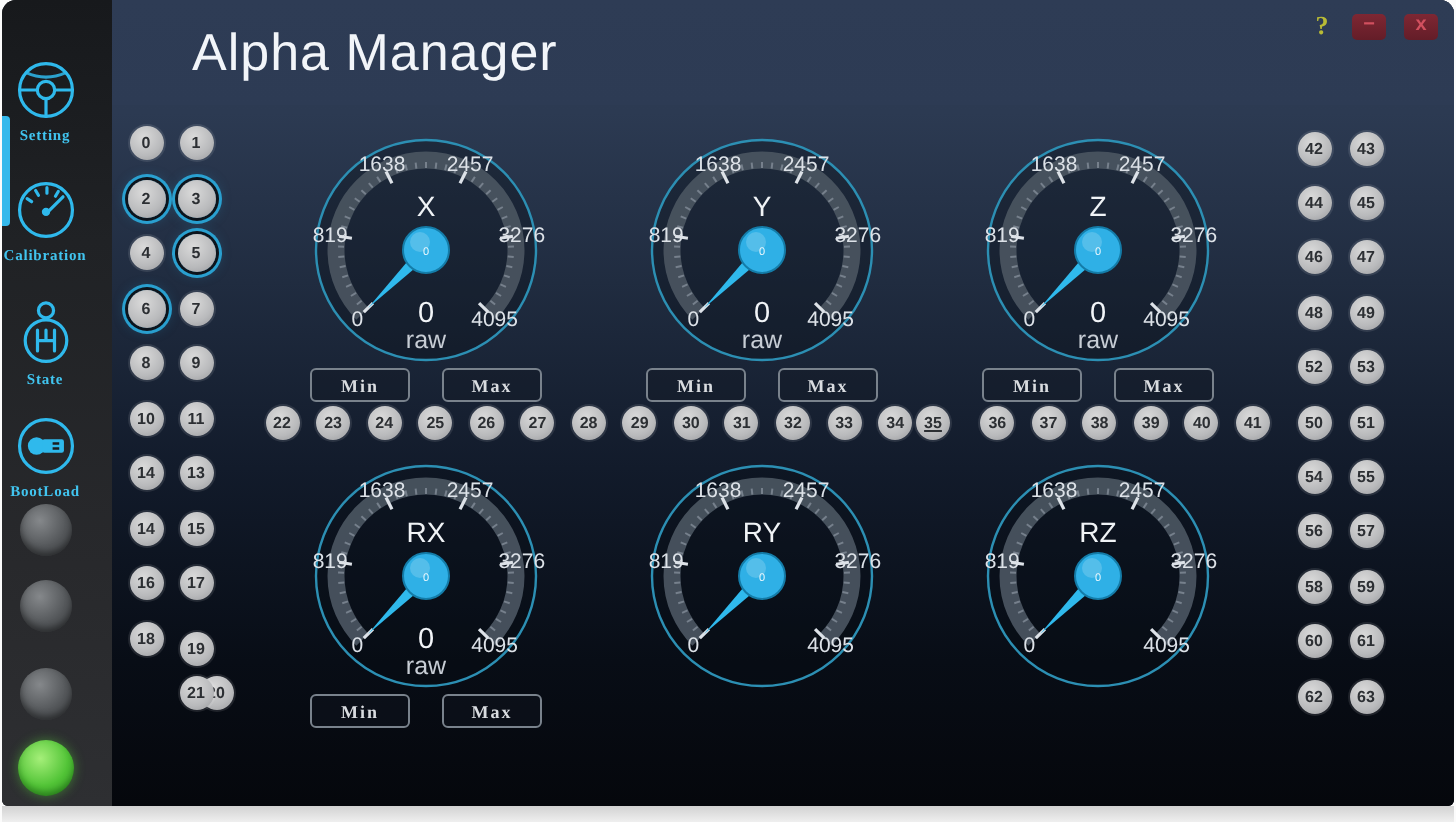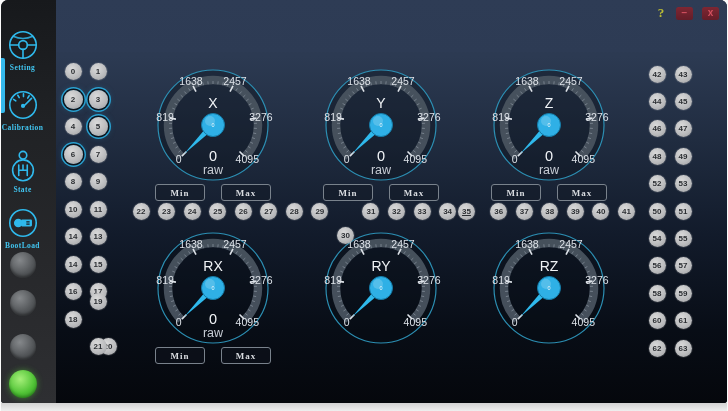--- a/index.html
+++ b/index.html
@@ -92,20 +92,21 @@
     display:flex;align-items:center;justify-content:center;
     font-family:"Liberation Serif",serif;cursor:default;
   }
 </style>
 </head>
 <body>
 
 <div class="window">
 
   <div class="main">
+    <div class="app-title">Alpha Manager</div>
     <div class="help-btn">?</div>
     <div class="win-btn minimize">−</div>
     <div class="win-btn close">x</div>
     <div id="gauges">
         <div class="gauge" style="left: 93px; top: 61px;"><svg viewBox="-64 -64 128 128" width="128" height="128">
             <circle r="55" fill="rgba(6,11,18,0.32)" stroke="#2c8fb3" stroke-width="1.2"></circle>
             <path d="M -31.82 31.82 A 45 45 0 1 1 31.82 31.82" fill="none" stroke="#49535f" stroke-width="8.5" opacity="0.95"></path>
             <line x1="-26.52" y1="26.52" x2="-31.11" y2="31.11" stroke="#dde2e8" stroke-width="1.6"></line>
             <line x1="-32.2" y1="25.38" x2="-34.55" y2="27.24" stroke="#8b95a1" stroke-width="1" opacity="0.7"></line>
             <line x1="-34.96" y1="21.42" x2="-37.52" y2="22.99" stroke="#8b95a1" stroke-width="1" opacity="0.7"></line>
@@ -477,32 +478,32 @@
         <span class="nb" style="left: 33.5px; top: 173px;">9</span>
         <span class="nb" style="left: 8.5px; top: 200.5px;">10</span>
         <span class="nb" style="left: 33.5px; top: 200.5px;">11</span>
         <span class="nb" style="left: 8.5px; top: 228px;">14</span>
         <span class="nb" style="left: 33.5px; top: 228px;">13</span>
         <span class="nb" style="left: 8.5px; top: 255.5px;">14</span>
         <span class="nb" style="left: 33.5px; top: 255.5px;">15</span>
         <span class="nb" style="left: 8.5px; top: 283px;">16</span>
         <span class="nb" style="left: 33.5px; top: 283px;">17</span>
         <span class="nb" style="left: 8.5px; top: 310.5px;">18</span>
-        <span class="nb" style="left: 33.5px; top: 293px;">19</span>
+        <span class="nb" style="left: 33.5px; top: 316px;">19</span>
         <span class="nb" style="left: 8.5px; top: 338px; margin-left: 35px;">20</span>
         <span class="nb" style="left: 33.5px; top: 338px;">21</span>
         <span class="nb" style="left: 76.5px; top: 202.5px;">22</span>
         <span class="nb" style="left: 102.05px; top: 202.5px;">23</span>
         <span class="nb" style="left: 127.6px; top: 202.5px;">24</span>
         <span class="nb" style="left: 153.15px; top: 202.5px;">25</span>
         <span class="nb" style="left: 178.7px; top: 202.5px;">26</span>
         <span class="nb" style="left: 204.25px; top: 202.5px;">27</span>
         <span class="nb" style="left: 229.8px; top: 202.5px;">28</span>
         <span class="nb" style="left: 255.35px; top: 202.5px;">29</span>
-        <span class="nb" style="left: 280.9px; top: 202.5px; margin-top: 24px;">30</span>
+        <span class="nb" style="left: 280.9px; top: 202.5px;">30</span>
         <span class="nb" style="left: 306.45px; top: 202.5px;">31</span>
         <span class="nb" style="left: 332px; top: 202.5px;">32</span>
         <span class="nb" style="left: 357.55px; top: 202.5px;">33</span>
         <span class="nb" style="left: 383.1px; top: 202.5px;">34</span>
         <span class="nb" style="left: 402px; top: 202.5px; text-decoration: underline;">35</span>
         <span class="nb" style="left: 434.2px; top: 202.5px;">36</span>
         <span class="nb" style="left: 459.75px; top: 202.5px;">37</span>
         <span class="nb" style="left: 485.3px; top: 202.5px;">38</span>
         <span class="nb" style="left: 510.85px; top: 202.5px;">39</span>
         <span class="nb" style="left: 536.4px; top: 202.5px;">40</span>

